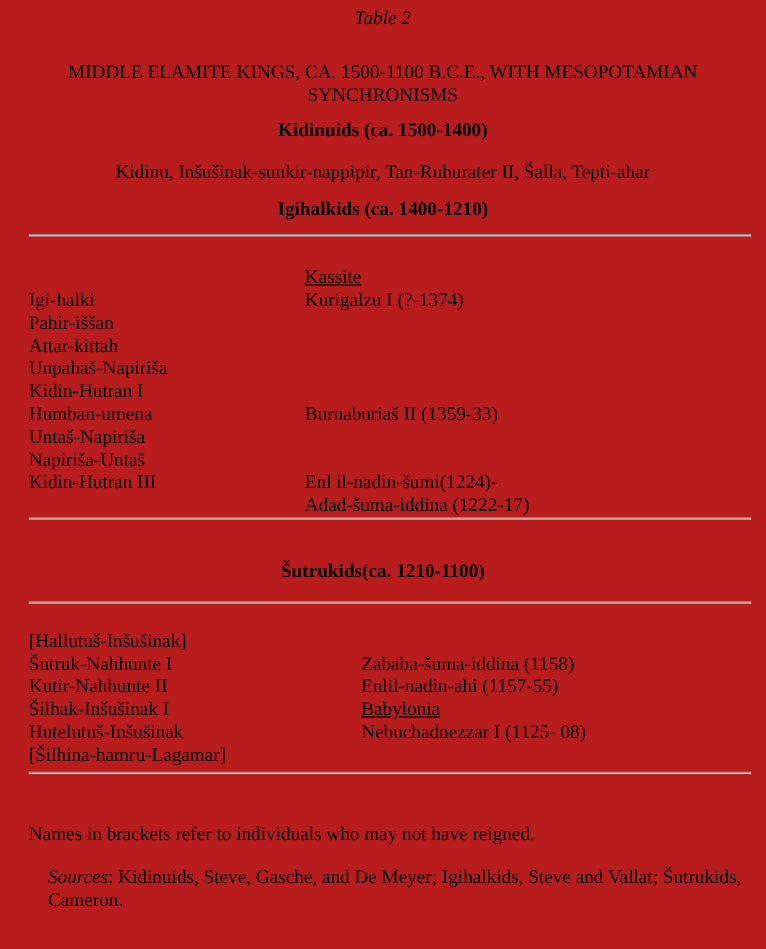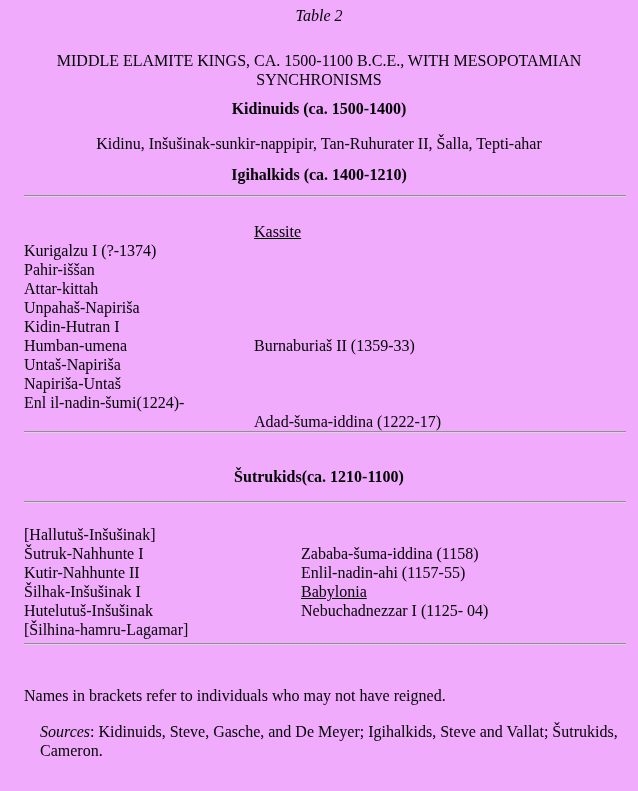--- a/index.html
+++ b/index.html
@@ -4,21 +4,21 @@
 <style>
   html, body {
     margin: 0;
     padding: 0;
     background: #ffffff;
   }
   .page {
     position: relative;
     width: 638px;
     height: 791px;
-    background: #f0abfc;
+    background: #b91c1c;
     color: #000000;
     font-family: "Liberation Serif", "DejaVu Serif", serif;
     font-size: 16px;
     line-height: 19px;
     overflow: hidden;
   }
   .centered { text-align: center; }
   .italic { font-style: italic; }
   .bold { font-weight: bold; }
 
@@ -71,20 +71,21 @@
   <div class="igihalkids-heading centered bold">Igihalkids (ca. 1400-1210)</div>
 
   <div class="rule rule-1 content"></div>
 
   <div class="rows-igihalkids content">
       <div class="trow">
         <span class="cell cell-left"></span>
         <span class="cell cell-right underline">Kassite</span>
       </div>
       <div class="trow">
+        <span class="cell cell-left">Igi-halki</span>
         <span class="cell cell-right">Kurigalzu I (?-1374)</span>
       </div>
       <div class="trow">
         <span class="cell cell-left">Pahir-iššan</span>
         <span class="cell cell-right"></span>
       </div>
       <div class="trow">
         <span class="cell cell-left">Attar-kittah</span>
         <span class="cell cell-right"></span>
       </div>
@@ -102,20 +103,21 @@
       </div>
       <div class="trow">
         <span class="cell cell-left">Untaš-Napiriša</span>
         <span class="cell cell-right"></span>
       </div>
       <div class="trow">
         <span class="cell cell-left">Napiriša-Untaš</span>
         <span class="cell cell-right"></span>
       </div>
       <div class="trow">
+        <span class="cell cell-left">Kidin-Hutran III</span>
         <span class="cell cell-right">Enl il-nadin-šumi(1224)-</span>
       </div>
       <div class="trow">
         <span class="cell cell-left"></span>
         <span class="cell cell-right">Adad-šuma-iddina (1222-17)</span>
       </div>
     </div>
 
   <div class="rule rule-2 content"></div>
 
@@ -135,21 +137,21 @@
       <div class="trow">
         <span class="cell cell-left">Kutir-Nahhunte II</span>
         <span class="cell cell-right">Enlil-nadin-ahi (1157-55)</span>
       </div>
       <div class="trow">
         <span class="cell cell-left">Šilhak-Inšušinak I</span>
         <span class="cell cell-right underline">Babylonia</span>
       </div>
       <div class="trow">
         <span class="cell cell-left">Hutelutuš-Inšušinak</span>
-        <span class="cell cell-right">Nebuchadnezzar I (1125- 04)</span>
+        <span class="cell cell-right">Nebuchadnezzar I (1125- 08)</span>
       </div>
       <div class="trow">
         <span class="cell cell-left">[Šilhina-hamru-Lagamar]</span>
         <span class="cell cell-right"></span>
       </div>
     </div>
 
   <div class="rule rule-4 content"></div>
 
   <div class="note-brackets content">Names in brackets refer to individuals who may not have reigned.</div>

